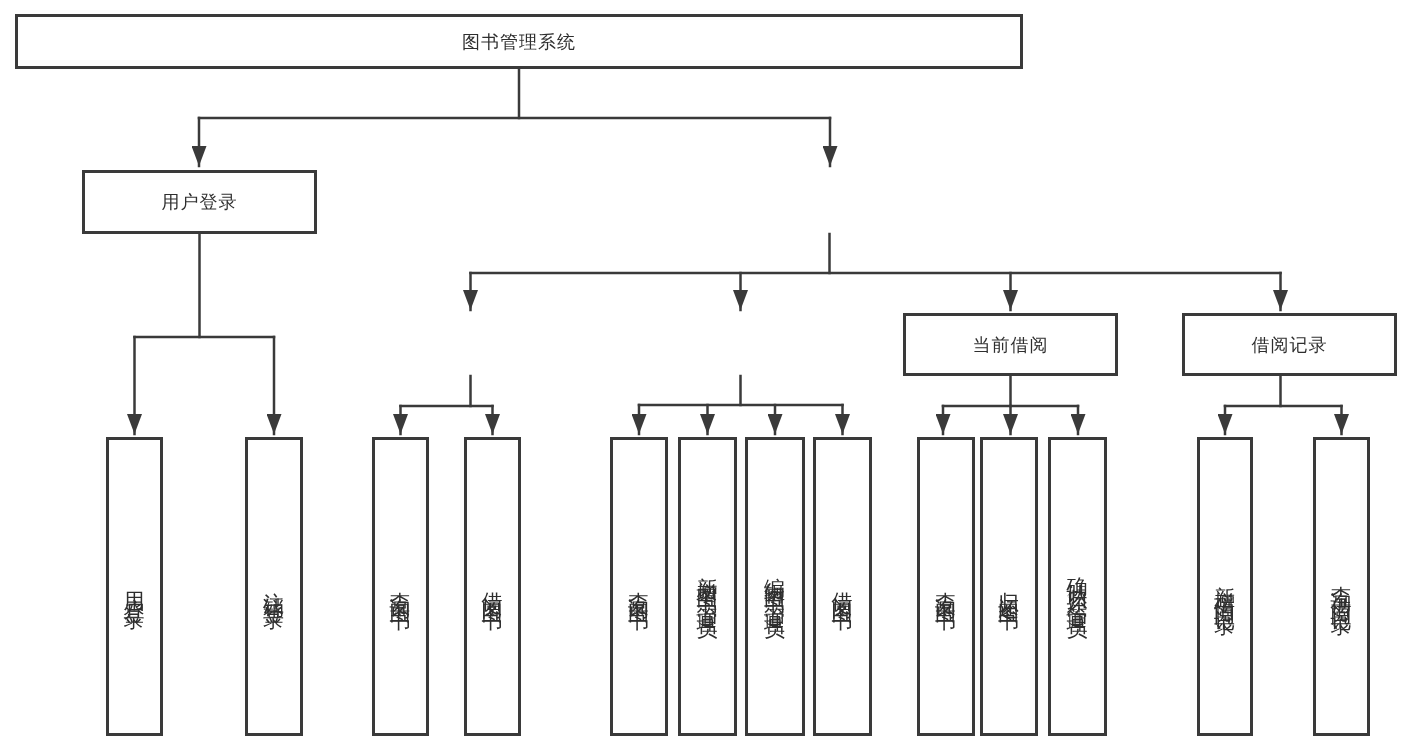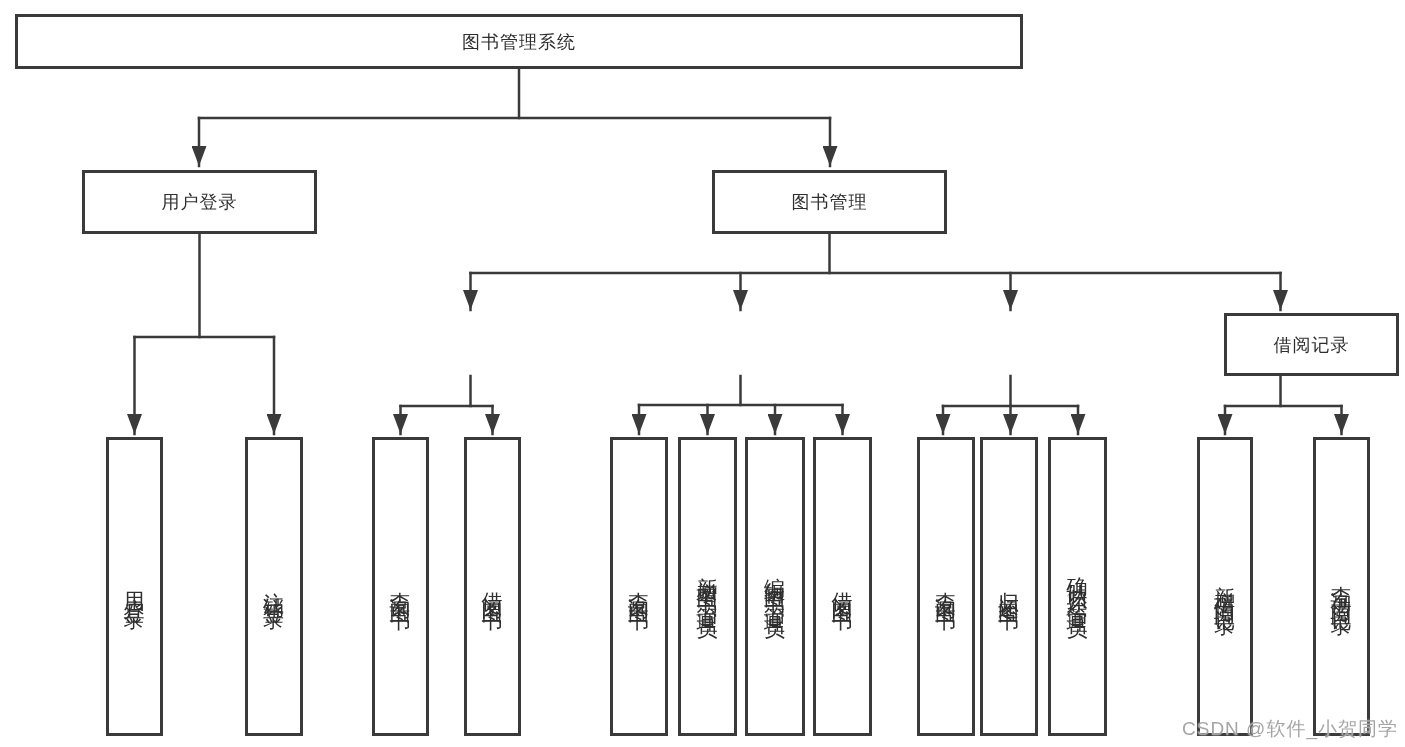--- a/index.html
+++ b/index.html
@@ -91,36 +91,35 @@
       <line x1="1280.5" y1="376" x2="1280.5" y2="406"></line>
       <line x1="1225" y1="406" x2="1341.5" y2="406"></line>
       <line x1="1225" y1="406" x2="1225" y2="434" marker-end="url(#arw)"></line>
       <line x1="1341.5" y1="406" x2="1341.5" y2="434" marker-end="url(#arw)"></line>
     </g>
   </svg>
 
   <div class="box h" style="left:15px;top:14px;width:1008px;height:55px">图书管理系统</div>
 
   <div class="box h" style="left:82px;top:170px;width:235px;height:64px">用户登录</div>
-  <div class="box h" style="left:712px;top:170px;width:235px;height:64px">图书管理</div>
 
-  <div class="box h" style="left:1224px;top:313px;width:175px;height:63px">借阅记录</div>
+  <div class="box h" style="left:903px;top:313px;width:215px;height:63px">当前借阅</div>
+  <div class="box h" style="left:1182px;top:313px;width:215px;height:63px">借阅记录</div>
 
   <div class="box v" style="left:106px;top:437px;width:57px;height:299px">用户登录</div>
   <div class="box v" style="left:245px;top:437px;width:58px;height:299px">注销登录</div>
 
   <div class="box v" style="left:372px;top:437px;width:57px;height:299px">查询图书</div>
   <div class="box v" style="left:464px;top:437px;width:57px;height:299px">借阅图书</div>
 
   <div class="box v" style="left:610px;top:437px;width:58px;height:299px">查询图书</div>
   <div class="box v" style="left:678px;top:437px;width:59px;height:299px">新增图书（管理员）</div>
   <div class="box v" style="left:745px;top:437px;width:60px;height:299px">编辑图书（管理员）</div>
   <div class="box v" style="left:813px;top:437px;width:59px;height:299px">借阅图书</div>
 
   <div class="box v" style="left:917px;top:437px;width:58px;height:299px">查询图书</div>
   <div class="box v" style="left:980px;top:437px;width:58px;height:299px">归还图书</div>
   <div class="box v" style="left:1048px;top:437px;width:59px;height:299px">确认归还（管理员）</div>
 
   <div class="box v" style="left:1197px;top:437px;width:56px;height:299px">新增借阅记录</div>
   <div class="box v" style="left:1313px;top:437px;width:57px;height:299px">查询借阅记录</div>
 
-  <div id="watermark">CSDN @软件_小贺同学</div>
 </div>
 
 </body></html>

